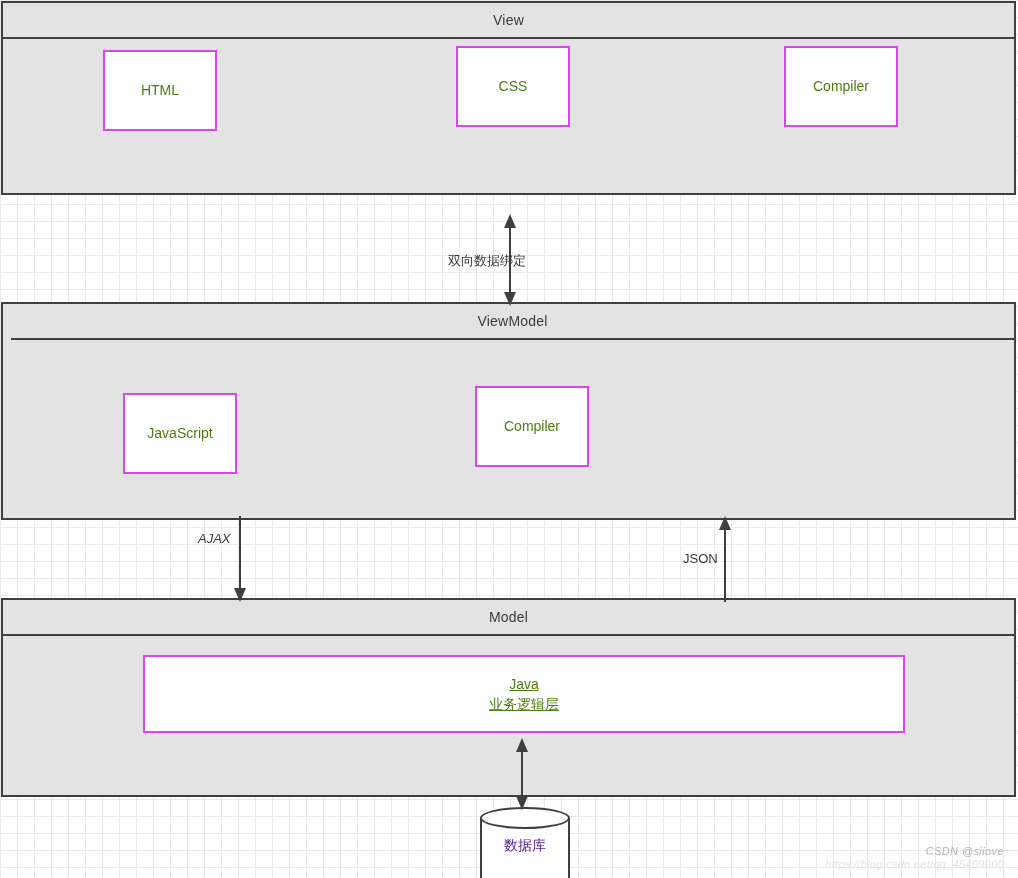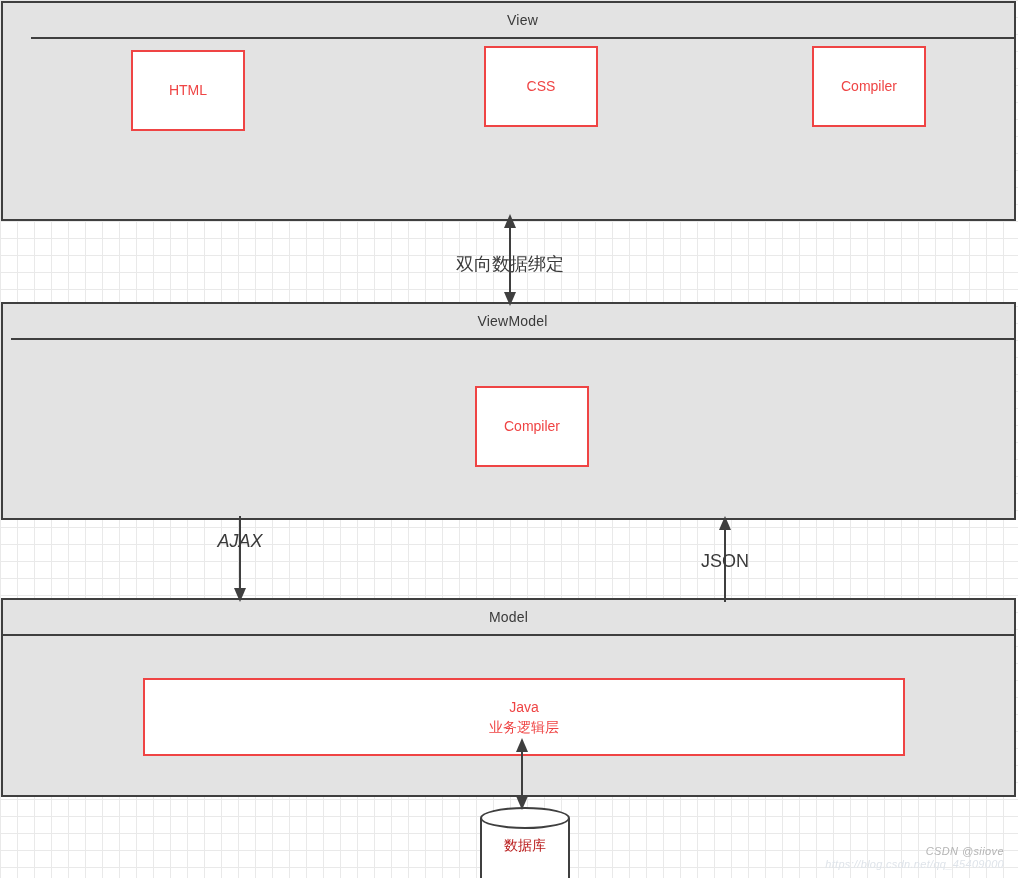--- a/index.html
+++ b/index.html
@@ -42,52 +42,52 @@
     font-size: 14px;
     color: #3a3a3a;
     letter-spacing: 0.2px;
   }
   .layer-body {
     position: relative;
     width: 100%;
     height: calc(100% - 36px);
   }
 
-  #layer-view      { top: 1px;   height: 220px; padding-left: 28px; }
+  #layer-view      { top: 1px;   height: 194px; }
   #layer-viewmodel { top: 302px; height: 218px; padding-left: 8px; }
   #layer-model     { top: 598px; height: 199px; }
 
   
   .box {
     position: absolute;
     background: #ffffff;
-    border: 2px solid #ef4444;
+    border: 2px solid #d946ef;
     box-sizing: border-box;
     display: flex;
     flex-direction: column;
     align-items: center;
     justify-content: center;
     font-size: 14px;
-    color: #ef4444;
+    color: #4d7c0f;
     line-height: 1.45;
     text-align: center;
   }
 
   
   #box-html      { left: 100px; top: 11px;  width: 114px; height: 81px; }
   #box-css       { left: 453px; top: 7px;   width: 114px; height: 81px; text-align: center; }
   #box-templates { left: 781px; top: 7px;   width: 114px; height: 81px; }
 
   
   #box-javascript { left: 112px; top: 53px; width: 114px; height: 81px; }
   #box-runtime    { left: 464px; top: 46px; width: 114px; height: 81px; }
   #box-compiler   { left: 794px; top: 46px; width: 114px; height: 81px; }
 
   
-  #box-java { left: 140px; top: 42px; width: 762px; height: 78px; }
+  #box-java { left: 140px; top: 19px; width: 762px; height: 78px; text-decoration: underline; }
 
   
   #db-cylinder {
     position: absolute;
     left: 477px;
     top: 171px;
     width: 90px;
     height: 110px;
   }
   #db-cylinder .db-body {
@@ -113,34 +113,33 @@
     box-sizing: border-box;
   }
   #db-cylinder .db-top { top: 0; }
   #db-cylinder .db-label {
     position: absolute;
     left: 0;
     top: 30px;
     width: 100%;
     text-align: center;
     font-size: 14px;
-    color: #b91c1c;
+    color: #4c1d95;
   }
 
   
   .conn {
     position: absolute;
   }
   .conn-label {
     position: absolute;
-    font-size: 18px;
+    font-size: 13px;
     color: #3a3a3a;
     background: transparent;
     white-space: nowrap;
-    text-align: center;
   }
   #conn-binding     { left: 490px; top: 214px; width: 40px; height: 92px; }
   #conn-binding-lbl { left: 448px; top: 252px; width: 124px; }
 
   #conn-ajax     { left: 222px; top: 516px; width: 36px; height: 86px; }
   #conn-ajax-lbl { left: 198px; top: 531px; width: 84px; font-style: italic; }
 
   #conn-json     { left: 707px; top: 516px; width: 36px; height: 86px; }
   #conn-json-lbl { left: 683px; top: 551px; width: 84px; }
 
@@ -187,20 +186,23 @@
         <span>Compiler</span>
       </div>
     </div>
   </div>
 
   <div class="layer" id="layer-viewmodel">
     <div class="layer-head">
       <span class="layer-title">ViewModel</span>
     </div>
     <div class="layer-body">
+      <div class="box" id="box-javascript">
+        <span>JavaScript</span>
+      </div>
       <div class="box" id="box-runtime">
         <span>Compiler</span>
       </div>
     </div>
   </div>
 
   <div class="layer" id="layer-model">
     <div class="layer-head">
       <span class="layer-title">Model</span>
     </div>

